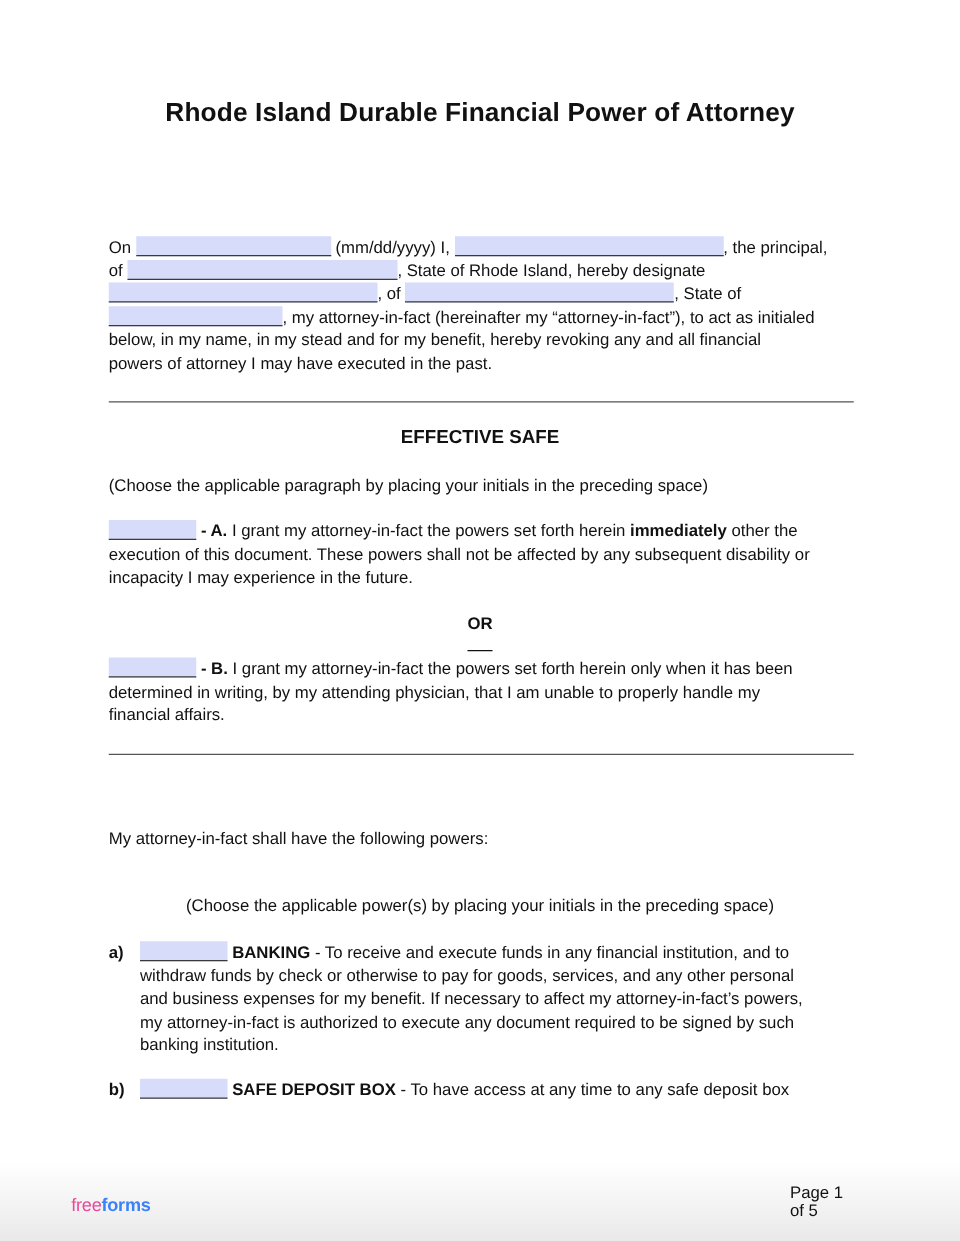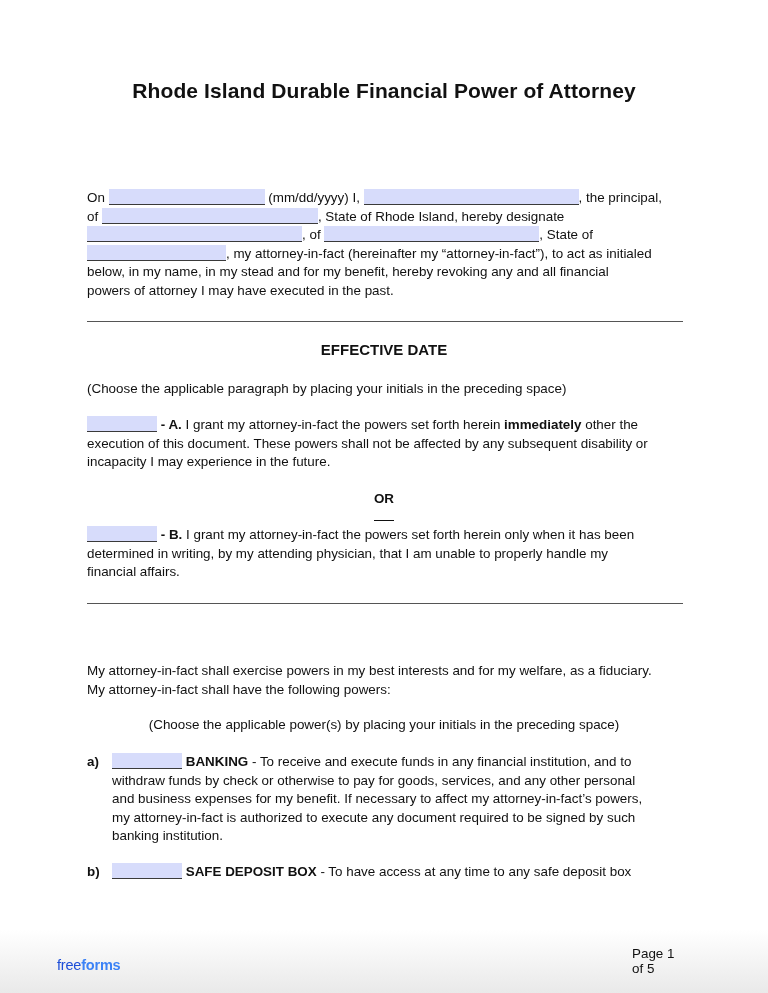--- a/index.html
+++ b/index.html
@@ -44,21 +44,21 @@
   .item .marker { position: absolute; left: 0; top: 0; font-weight: bold; }
   .item .body { margin-left: 25px; }
   .footer {
     position: absolute; left: 0; top: 930px; width: 768px; height: 63px;
     background: linear-gradient(#ffffff, #e9e9e9);
   }
   .logo {
     position: absolute; left: 57px; top: 957px; font-size: 14.5px; font-weight: bold;
     letter-spacing: -0.2px;
   }
-  .logo .free { color: #1d4ed8; font-weight: normal; }
+  .logo .free { color: #ec4899; font-weight: normal; }
   .logo .forms { color: #3b82f6; }
   .pagenum { position: absolute; left: 632px; top: 946px; font-size: 13.4px; }
   b { font-weight: bold; }
 </style>
 </head>
 <body>
 
 <div class="page">
 
   <div class="title">Rhode Island Durable Financial Power of Attorney</div>
@@ -80,21 +80,21 @@
     </div>
     <div>
       <span class="field" style="width:139px;"></span><span>, my attorney-in-fact (hereinafter my “attorney-in-fact”), to act as initialed</span>
     </div>
     <div>below, in my name, in my stead and for my benefit, hereby revoking any and all financial</div>
     <div>powers of attorney I may have executed in the past.</div>
   </div>
 
   <div class="hr" style="top:321px;"></div>
 
-  <div class="heading" style="top:341px;">EFFECTIVE DATE</div>
+  <div class="heading" style="top:341px;">EFFECTIVE SAFE</div>
 
   <div class="para" style="top:380px;">(Choose the applicable paragraph by placing your initials in the preceding space)</div>
 
   <div class="para" style="top:416px;">
     <div>
       <span class="field" style="width:70px;"></span><b> - A.</b><span> I grant my attorney-in-fact the powers set forth herein </span><b>immediately</b><span> other the</span>
     </div>
     <div>execution of this document. These powers shall not be affected by any subsequent disability or</div>
     <div>incapacity I may experience in the future.</div>
   </div>
@@ -106,21 +106,20 @@
       <span class="field" style="width:70px;"></span><b> - B.</b><span> I grant my attorney-in-fact the powers set forth herein only when it has been</span>
     </div>
     <div>determined in writing, by my attending physician, that I am unable to properly handle my</div>
     <div>financial affairs.</div>
   </div>
 
   <div class="hr" style="top:603px;"></div>
 
 
   <div class="para" style="top:662px;">
-    <div>My attorney-in-fact shall exercise powers in my best interests and for my welfare, as a fiduciary.</div>
     <div>My attorney-in-fact shall have the following powers:</div>
   </div>
 
   <div class="center-note" style="top:717px;">(Choose the applicable power(s) by placing your initials in the preceding space)</div>
 
   <div class="item" style="top:753px;">
     <span class="marker">a)</span>
     <div class="body">
       <div>
         <span class="field" style="width:70px;"></span>

